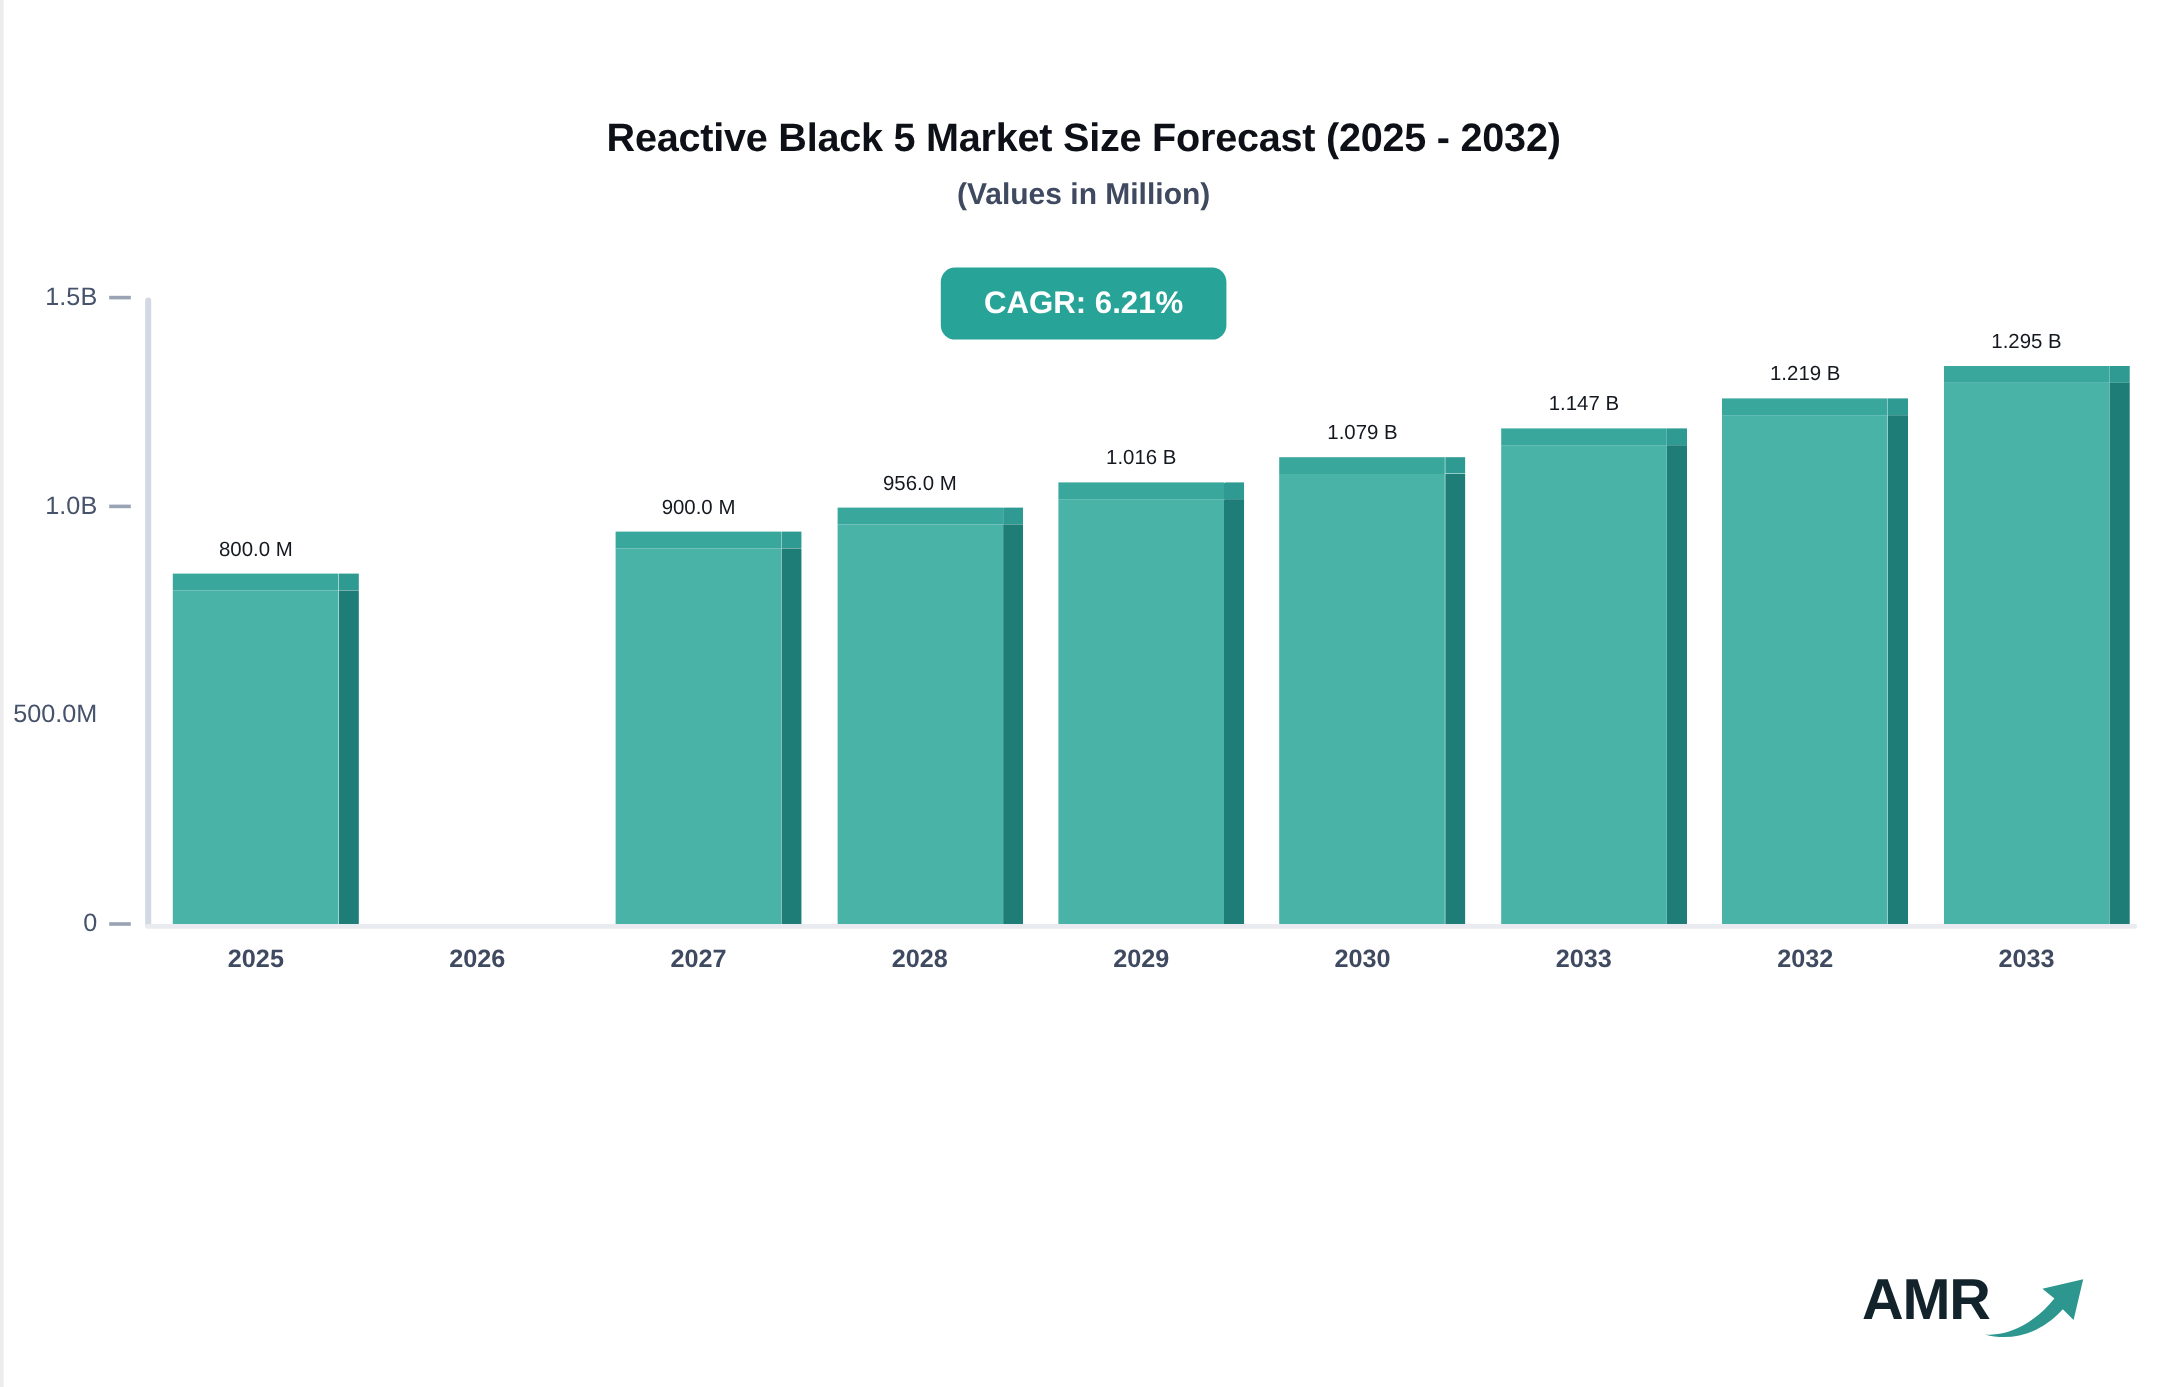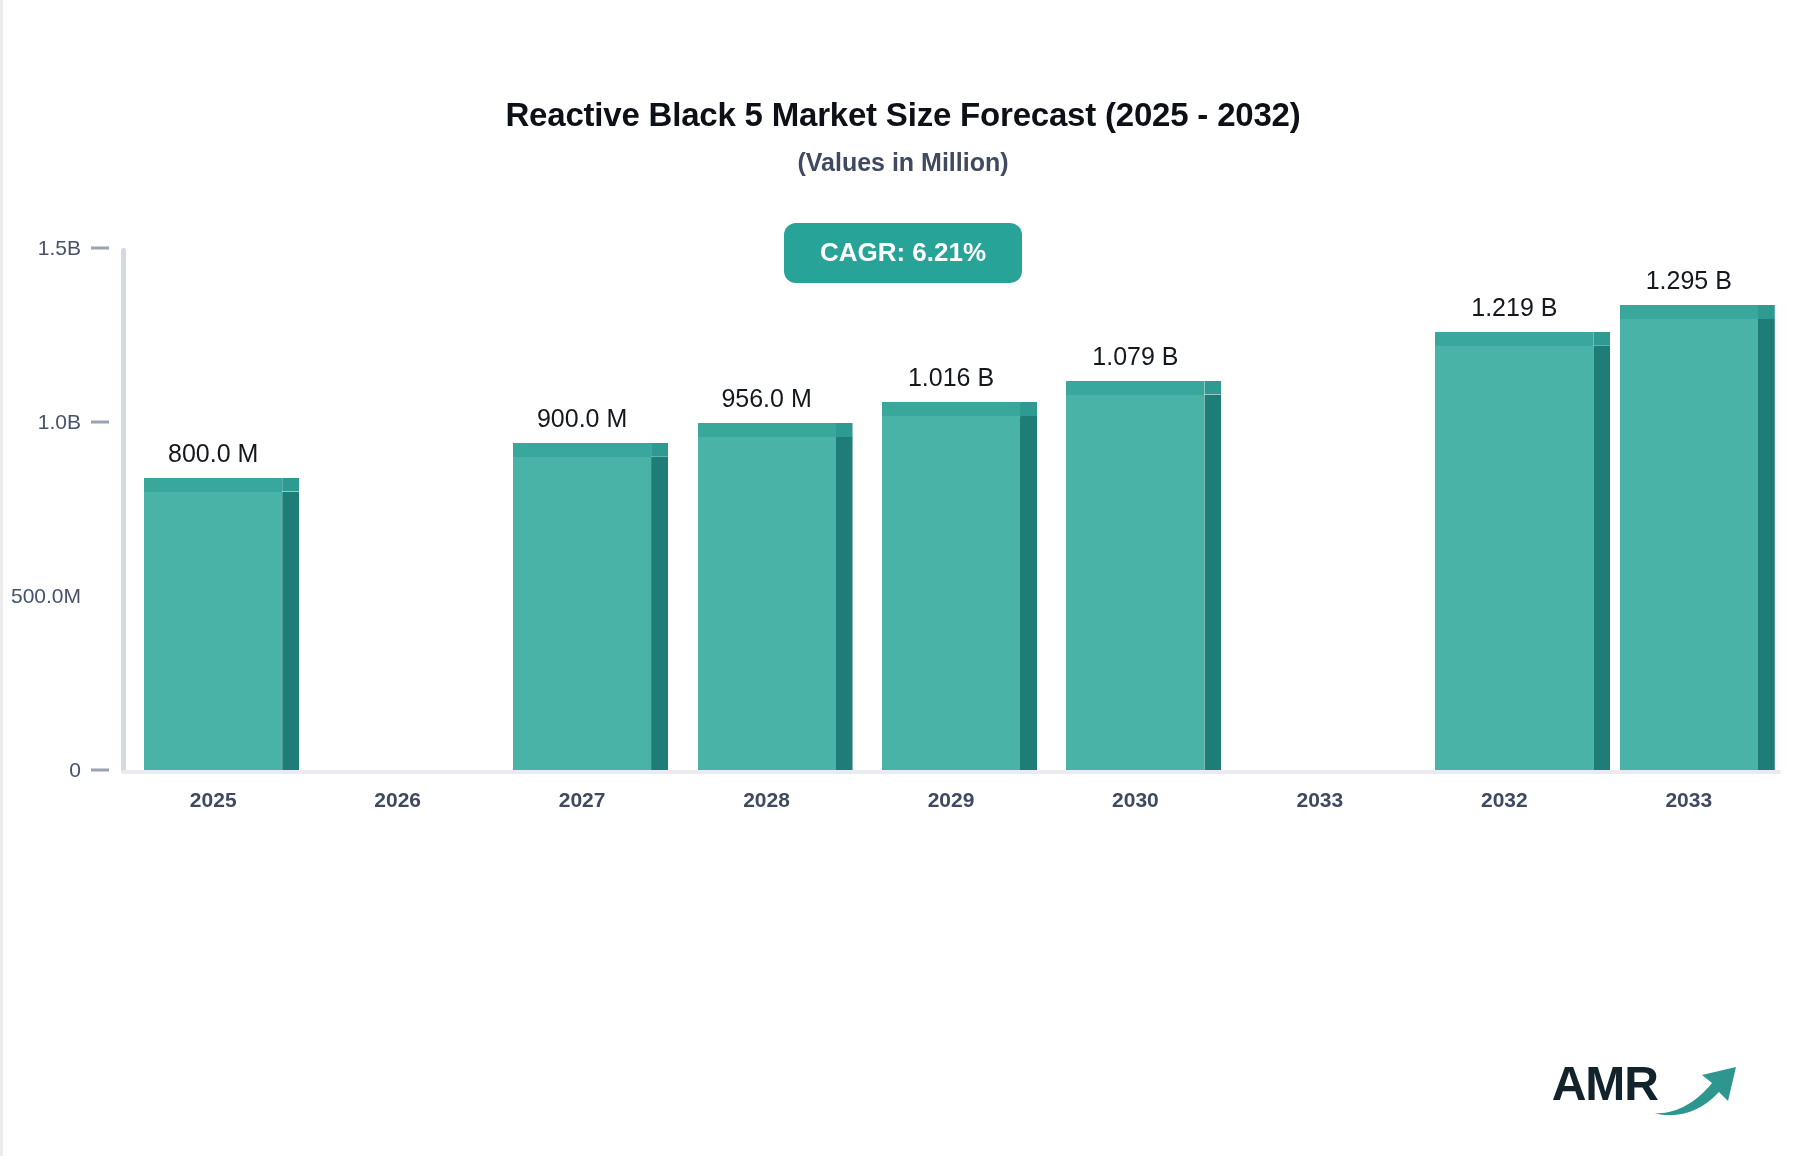--- a/index.html
+++ b/index.html
@@ -160,21 +160,21 @@
     width: 17px;
     height: 14px;
     background: #2f9a92;
     clip-path: polygon(0 0, 100% -10px, 100% 100%, 0 100%);
   }
   .bar-value {
     position: absolute;
     left: 50%;
     transform: translateX(-50%);
     white-space: nowrap;
-    font-size: 25px;
+    font-size: 17px;
     color: #14181f;
   }
 
   
   .xlabels {
     position: absolute;
     left: 118px;
     top: 788px;
     width: 1660px;
     height: 34px;
@@ -274,21 +274,30 @@
         </div>
         <div class="bar-slot" style="left: 945.444px; width: 138px; text-align: center;">
           <div class="bar-3d" style="height: 375.492px;">
             <div class="bar-front"></div>
             <div class="bar-top"></div>
             <div class="bar-top-skew"></div>
             <div class="bar-side"></div>
           </div>
           <div class="bar-value" style="bottom: 399.492px;">1.079 B</div>
         </div>
-        <div class="bar-slot" style="left: 1314.33px; width: 158px;">
+        <div class="bar-slot" style="left: 1129.89px; width: 138px;">
+          <div class="bar-3d" style="height: 399.156px;">
+            <div class="bar-front"></div>
+            <div class="bar-top"></div>
+            <div class="bar-top-skew"></div>
+            <div class="bar-side"></div>
+          </div>
+          <div class="bar-value" style="bottom: 423.156px;">1.147 B</div>
+        </div>
+        <div class="bar-slot" style="left: 1314.33px; width: 138px;">
           <div class="bar-3d" style="height: 424.212px;">
             <div class="bar-front"></div>
             <div class="bar-top"></div>
             <div class="bar-top-skew"></div>
             <div class="bar-side"></div>
           </div>
           <div class="bar-value" style="bottom: 448.212px;">1.219 B</div>
         </div>
         <div class="bar-slot" style="left: 1498.78px; width: 138px;">
           <div class="bar-3d" style="height: 450.66px;">

